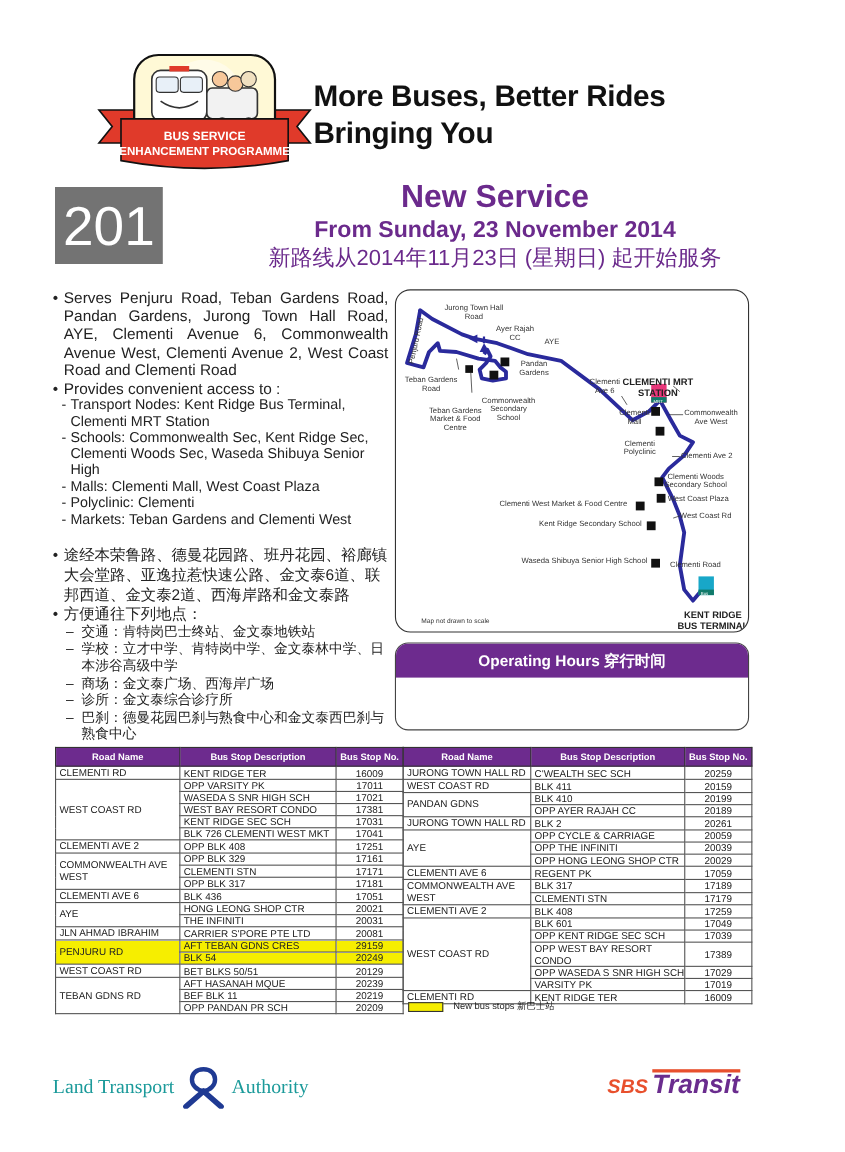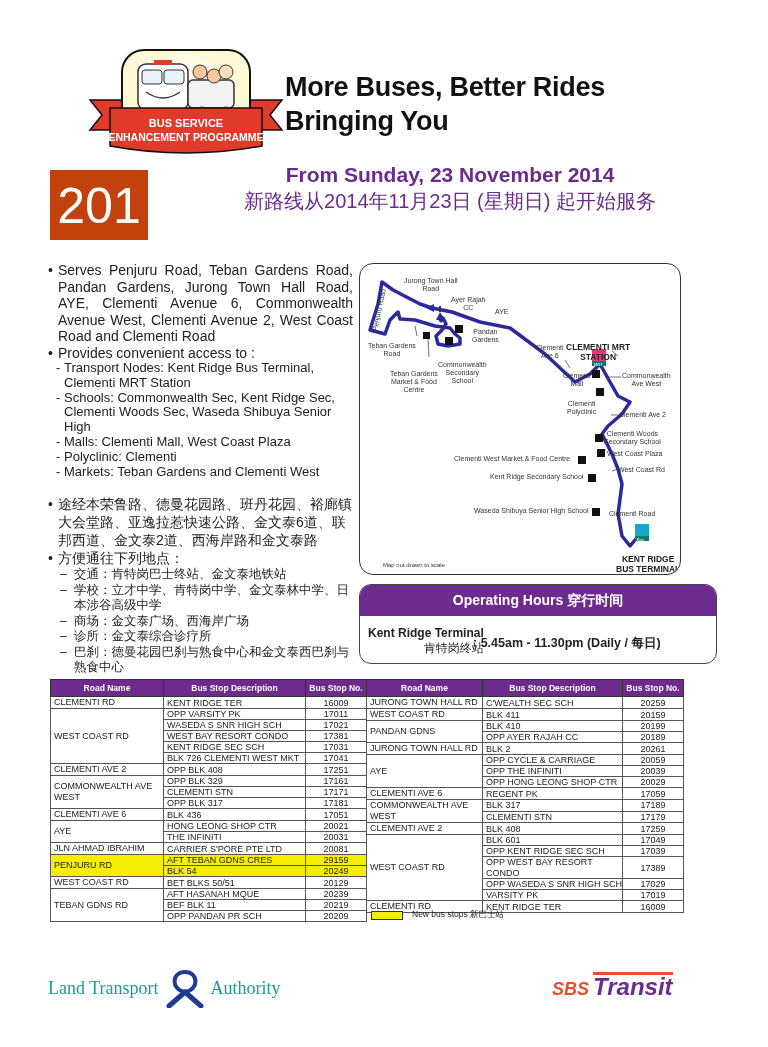--- a/index.html
+++ b/index.html
@@ -3,21 +3,21 @@
 <meta charset="utf-8">
 <style>
   * { box-sizing: border-box; margin: 0; padding: 0; }
   html, body { width: 768px; height: 1047px; background: #ffffff; overflow: hidden; }
   body { position: relative; font-family: "Liberation Sans", sans-serif; color: #222; }
 
   
   .logo { position: absolute; left: 88px; top: 48px; width: 196px; height: 110px; }
   .headline { position: absolute; left: 285px; top: 70px; font-family: "Liberation Sans", sans-serif; font-weight: bold; font-size: 27px; line-height: 34px; color: #111; letter-spacing: -0.3px; }
 
-  .svc-no { position: absolute; left: 50px; top: 170px; width: 98px; height: 70px; background: #c2410c; color: #fff; font-size: 50px; text-align: center; line-height: 72px; font-family: "Liberation Sans", sans-serif; }
+  .svc-no { position: absolute; left: 50px; top: 170px; width: 98px; height: 70px; background: #737373; color: #fff; font-size: 50px; text-align: center; line-height: 72px; font-family: "Liberation Sans", sans-serif; }
 
   .title-block { position: absolute; left: 160px; top: 162px; width: 580px; text-align: center; color: #6b2a8c; }
   .title-block .t1 { font-weight: bold; font-size: 29px; line-height: 34px; }
   .title-block .t2 { font-weight: bold; font-size: 21px; line-height: 26px; }
   .title-block .t3 { font-size: 20px; line-height: 26px; }
 
   
   .desc-en { position: absolute; left: 48px; top: 262px; width: 305px; font-size: 14px; line-height: 16.5px; color: #222; }
   .desc-en .b { display: flex; }
   .desc-en .b .dot { width: 10px; flex: none; }
@@ -33,21 +33,21 @@
 
   
   .map { position: absolute; left: 359px; top: 263px; width: 322px; height: 312px; border: 1.5px solid #333; border-radius: 14px; background: #fff; overflow: hidden; }
   .map svg { position: absolute; left: 0; top: 0; }
   .ml { position: absolute; font-size: 7px; line-height: 8px; color: #333; text-align: center; white-space: nowrap; }
   .ml.l { text-align: left; }
   .ml.r { text-align: right; }
   .ml.bold { font-weight: bold; font-size: 8.5px; line-height: 10px; color: #222; margin-top: 10px; }
 
   
-  .hours { position: absolute; left: 359px; top: 584px; width: 358px; height: 80px; border: 1.5px solid #444; border-radius: 12px; overflow: hidden; background: #fff; }
+  .hours { position: absolute; left: 359px; top: 584px; width: 322px; height: 80px; border: 1.5px solid #444; border-radius: 12px; overflow: hidden; background: #fff; }
   .hours .hd { background: #6d2b8e; color: #fff; font-weight: bold; font-size: 14px; text-align: center; height: 31px; line-height: 31px; }
   .hours .bd { position: relative; height: 48px; }
   .hours .term { position: absolute; left: 8px; top: 10px; text-align: right; font-size: 12px; line-height: 15px; }
   .hours .term .en { font-weight: bold; }
   .hours .term .zh { font-size: 12px; }
   .hours .time { position: absolute; left: 113px; top: 19px; font-size: 12.5px; font-weight: bold; }
 
   
   .tables { position: absolute; left: 50px; top: 679px; width: 633px; }
   .tbl { position: absolute; top: 0; border-collapse: collapse; font-size: 9px; table-layout: fixed; border-radius: 32px; }
@@ -104,20 +104,21 @@
 </div>
 
 <div class="headline">
   <div>More Buses, Better Rides</div>
   <div>Bringing You</div>
 </div>
 
 <div class="svc-no">201</div>
 
 <div class="title-block">
+  <div class="t1">New Service</div>
   <div class="t2">From Sunday, 23 November 2014</div>
   <div class="t3">新路线从2014年11月23日 (星期日) 起开始服务</div>
 </div>
 
 <div class="desc-en">
   <div class="b">
       <span class="dot">•</span>
       <span class="txt">Serves Penjuru Road, Teban Gardens Road, Pandan Gardens, Jurong Town Hall Road, AYE, Clementi Avenue 6, Commonwealth Avenue West, Clementi Avenue 2, West Coast Road and Clementi Road</span>
     </div>
   <div class="b">
@@ -251,27 +252,20 @@
   <div class="ml r" style="left:114px;top:243px;">Waseda Shibuya Senior High School</div>
   <div class="ml l" style="left:249px;top:246px;">Clementi Road</div>
   <div class="ml" style="left:277px;top:272px;font-size:4px;color:#fff;">Bus</div>
   <div class="ml bold" style="left:256px;top:280px;"><span style="white-space:pre">KENT RIDGE
 BUS TERMINAL</span></div>
   <div class="ml l" style="left:23px;top:297px;font-size:6px;">Map not drawn to scale</div>
 </div>
 
 <div class="hours">
   <div class="hd">Operating Hours 穿行时间</div>
-  <div class="bd">
-    <div class="term">
-      <div class="en">Kent Ridge Terminal</div>
-      <div class="zh">肯特岗终站</div>
-    </div>
-    <div class="time">: 5.45am - 11.30pm (Daily / 每日)</div>
-  </div>
 </div>
 
 <div class="tables">
   <table class="tbl left">
     <colgroup>
         <col style="width:113px">
         <col style="width:142px">
         <col style="width:61px">
       </colgroup>
     <thead>

